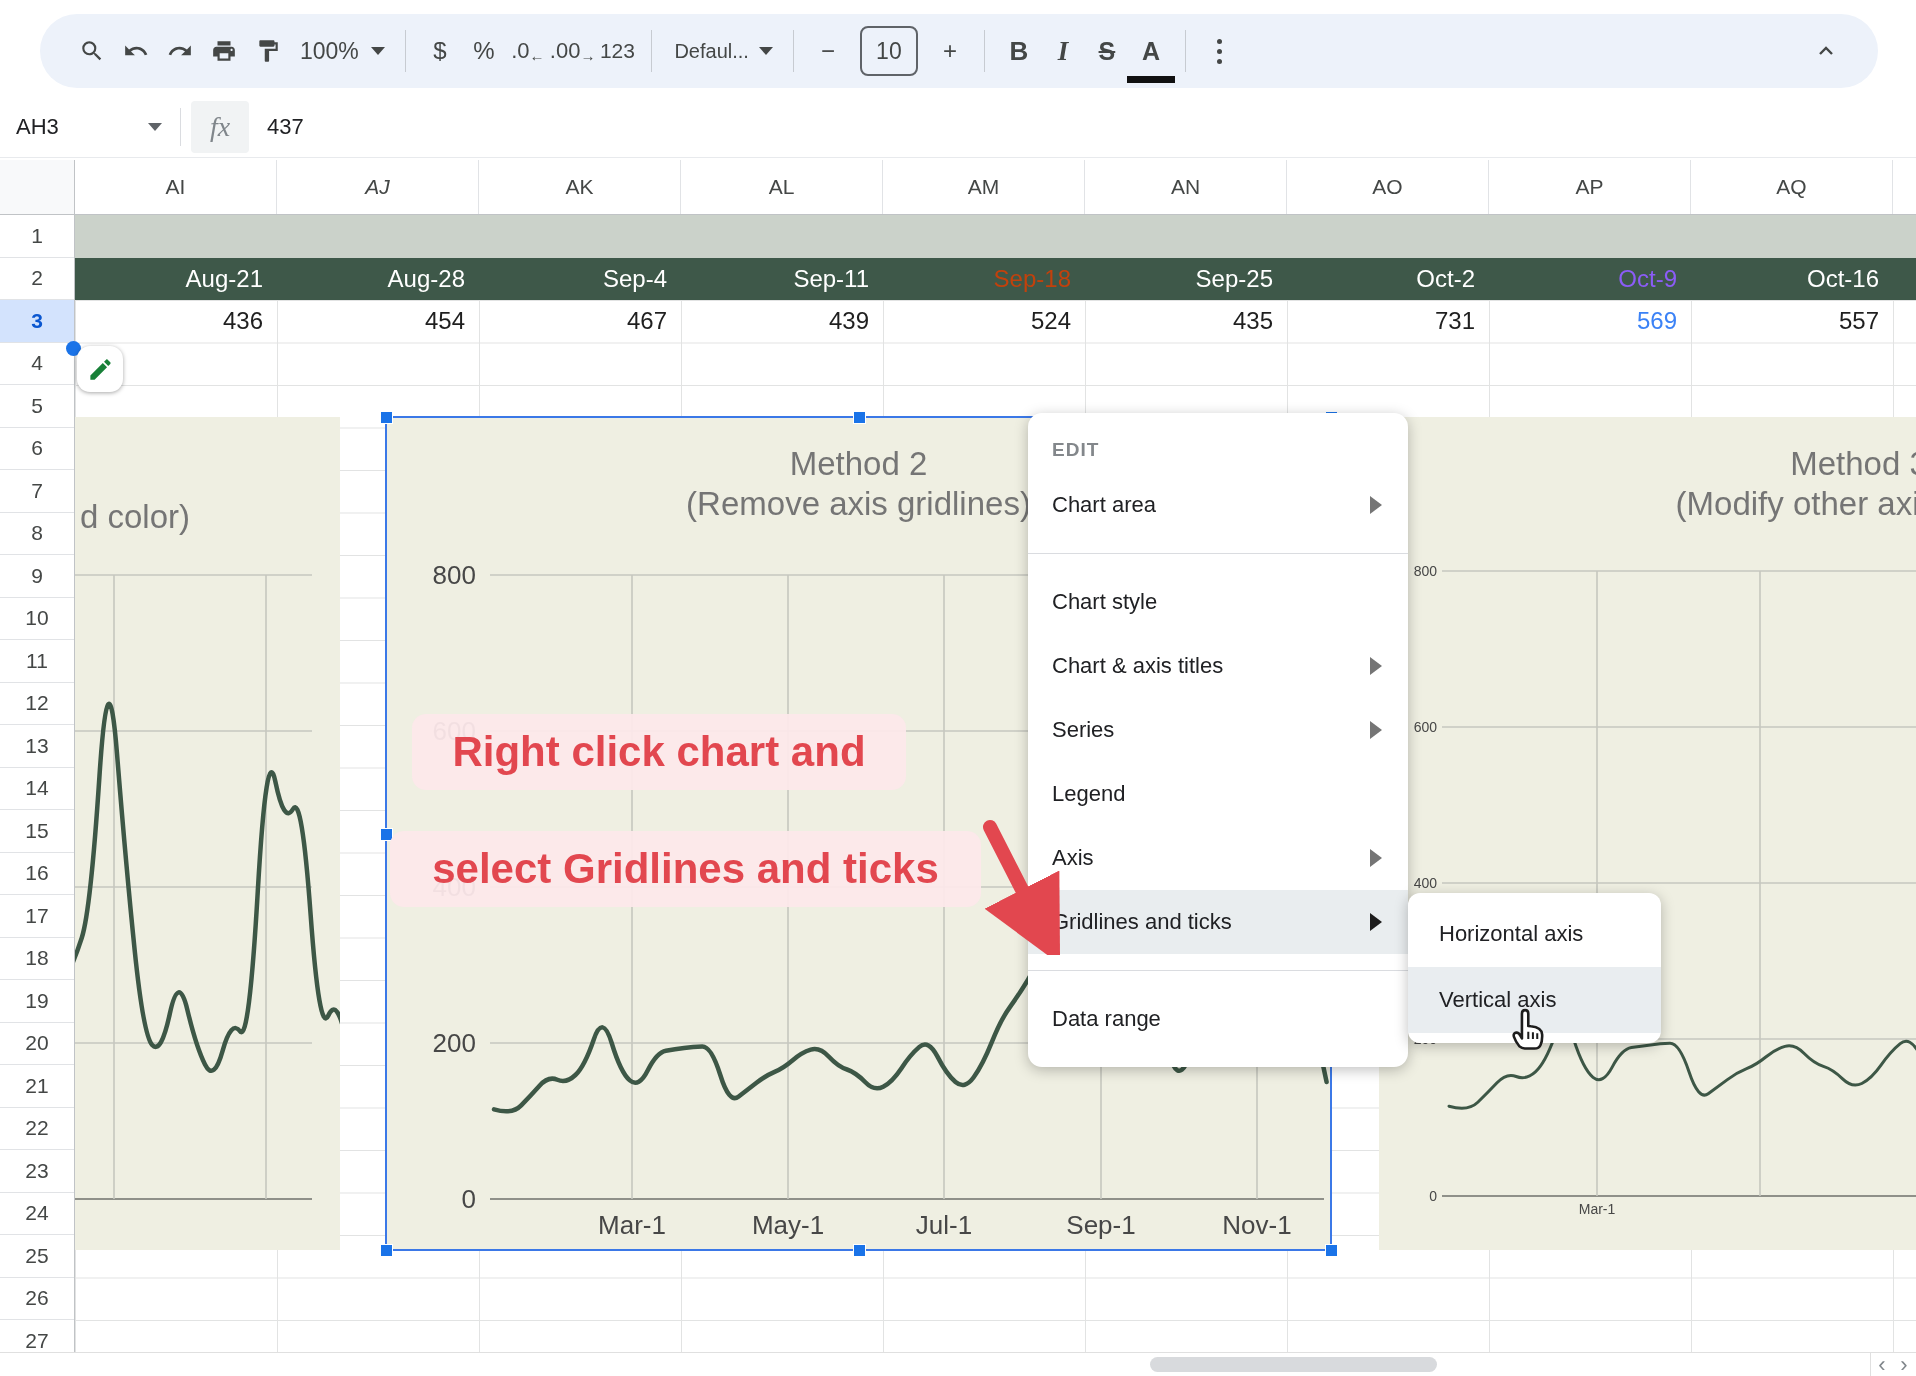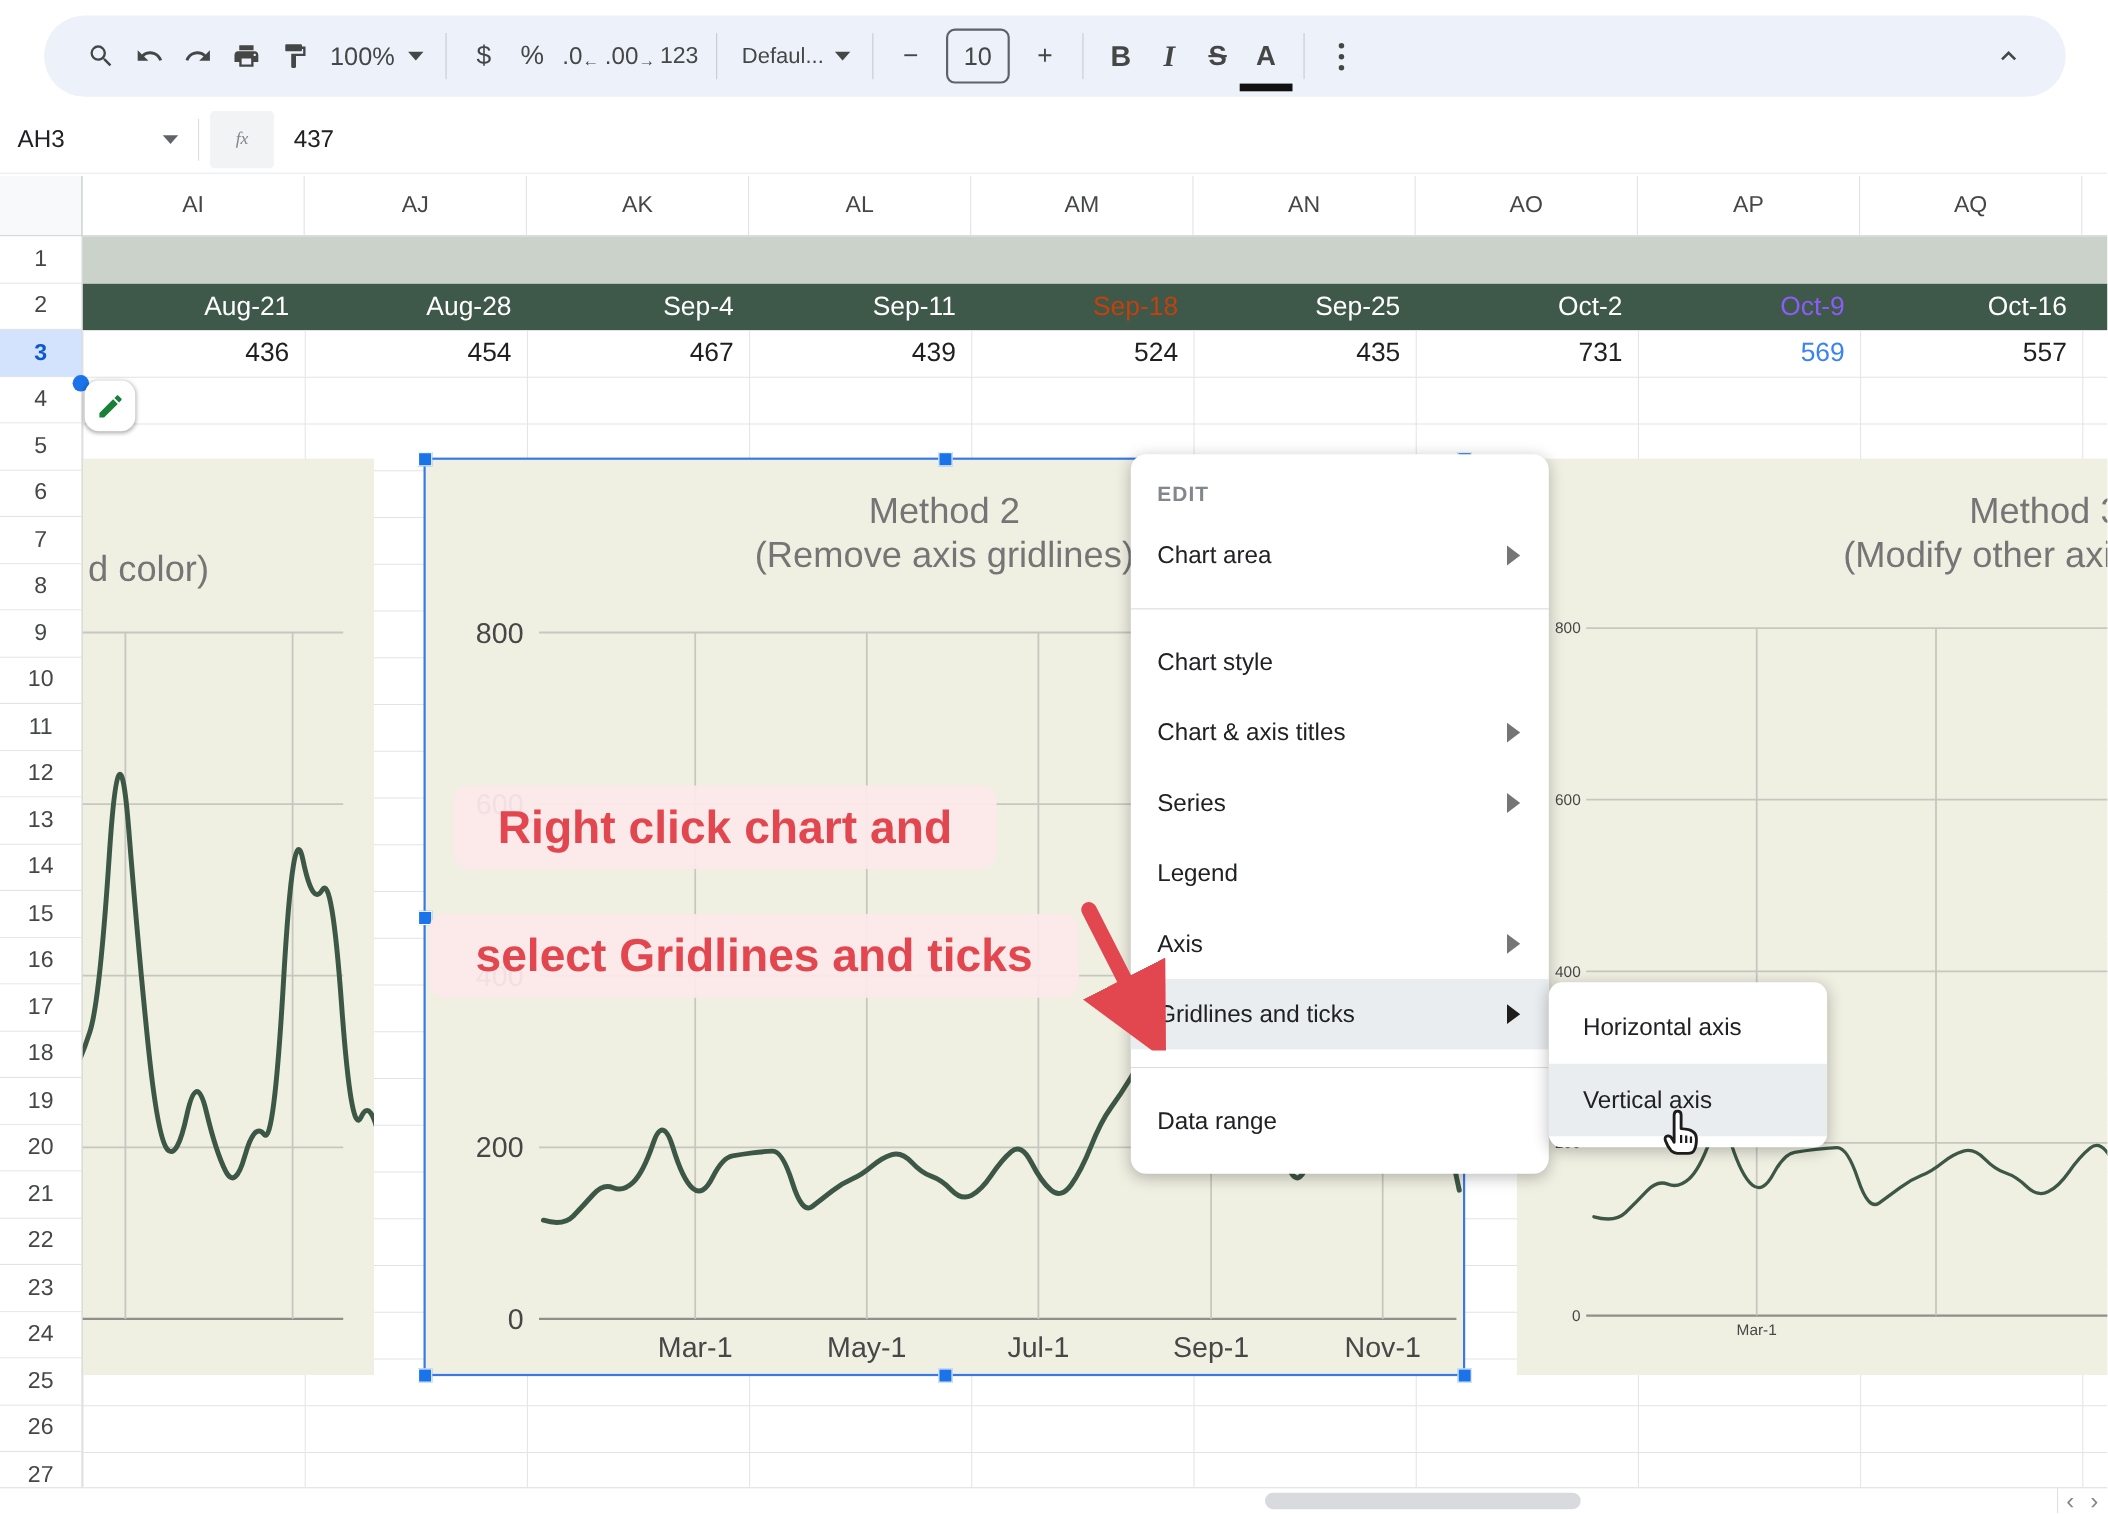--- a/index.html
+++ b/index.html
@@ -31,21 +31,21 @@
   .spacer { flex:1; }
   .decnum { font-size:22px; letter-spacing:0; position:relative; }
   .decnum small { font-size:15px; position:relative; top:4px; }
 
   
   .fbar { position:absolute; left:0; top:96px; width:1916px; height:62px; background:#fff;
           display:flex; align-items:center; z-index:80; border-bottom:1px solid #e8eaed; }
   .namebox { width:170px; display:flex; align-items:center; padding-left:16px; }
   .nametxt { font-size:22px; color:#202124; flex:1; }
   .fdiv { width:1px; height:38px; background:#dadce0; margin:0 10px; }
-  .fx { font-family:"Liberation Serif", serif; font-style:italic; font-size:16px; color:#80868b;
+  .fx { font-family:"Liberation Serif", serif; font-style:italic; font-size:28px; color:#80868b;
         background:#f1f3f4; width:58px; height:52px; display:flex; align-items:center; justify-content:center; border-radius:4px;}
   .fval { font-size:22px; color:#202124; margin-left:18px; }
 
   
   .corner { position:absolute; left:0; top:160px; width:75px; height:55px; background:#f8f9fa;
             border-right:1px solid #c0c3c6; border-bottom:1px solid #c0c3c6; z-index:40; }
   .colhdrs { position:absolute; left:75px; top:160px; width:1841px; height:55px; background:#ffffff;
              border-bottom:1px solid #c0c3c6; z-index:39; }
   .colhdr { position:absolute; top:0; height:54px; display:flex; align-items:center; justify-content:center;
             font-size:21px; color:#444746; border-right:1px solid #e1e3e6; }
@@ -219,21 +219,21 @@
       <div class="cell" style="left: 606px; width: 202px; color: rgb(31, 31, 31);">439</div>
       <div class="cell" style="left: 808px; width: 202px; color: rgb(31, 31, 31);">524</div>
       <div class="cell" style="left: 1010px; width: 202px; color: rgb(31, 31, 31);">435</div>
       <div class="cell" style="left: 1212px; width: 202px; color: rgb(31, 31, 31);">731</div>
       <div class="cell" style="left: 1414px; width: 202px; color: #3b82f6;">569</div>
       <div class="cell" style="left: 1616px; width: 202px; color: rgb(31, 31, 31); padding-left: 43px;">557</div>
     </div>
 
   <div class="colhdrs" id="colhdrs">
       <div class="colhdr" style="left: 0px; width: 202px;">AI</div>
-      <div class="colhdr" style="left: 202px; width: 202px;">AJ</div>
+      <div class="colhdr" style="left: 202px; width: 202px; font-style: italic;">AJ</div>
       <div class="colhdr" style="left: 404px; width: 202px;">AK</div>
       <div class="colhdr" style="left: 606px; width: 202px;">AL</div>
       <div class="colhdr" style="left: 808px; width: 202px;">AM</div>
       <div class="colhdr" style="left: 1010px; width: 202px;">AN</div>
       <div class="colhdr" style="left: 1212px; width: 202px;">AO</div>
       <div class="colhdr" style="left: 1414px; width: 202px;">AP</div>
       <div class="colhdr" style="left: 1616px; width: 202px;">AQ</div>
     </div>
   <div class="corner"></div>
   <div class="rowhdrs" id="rowhdrs">

